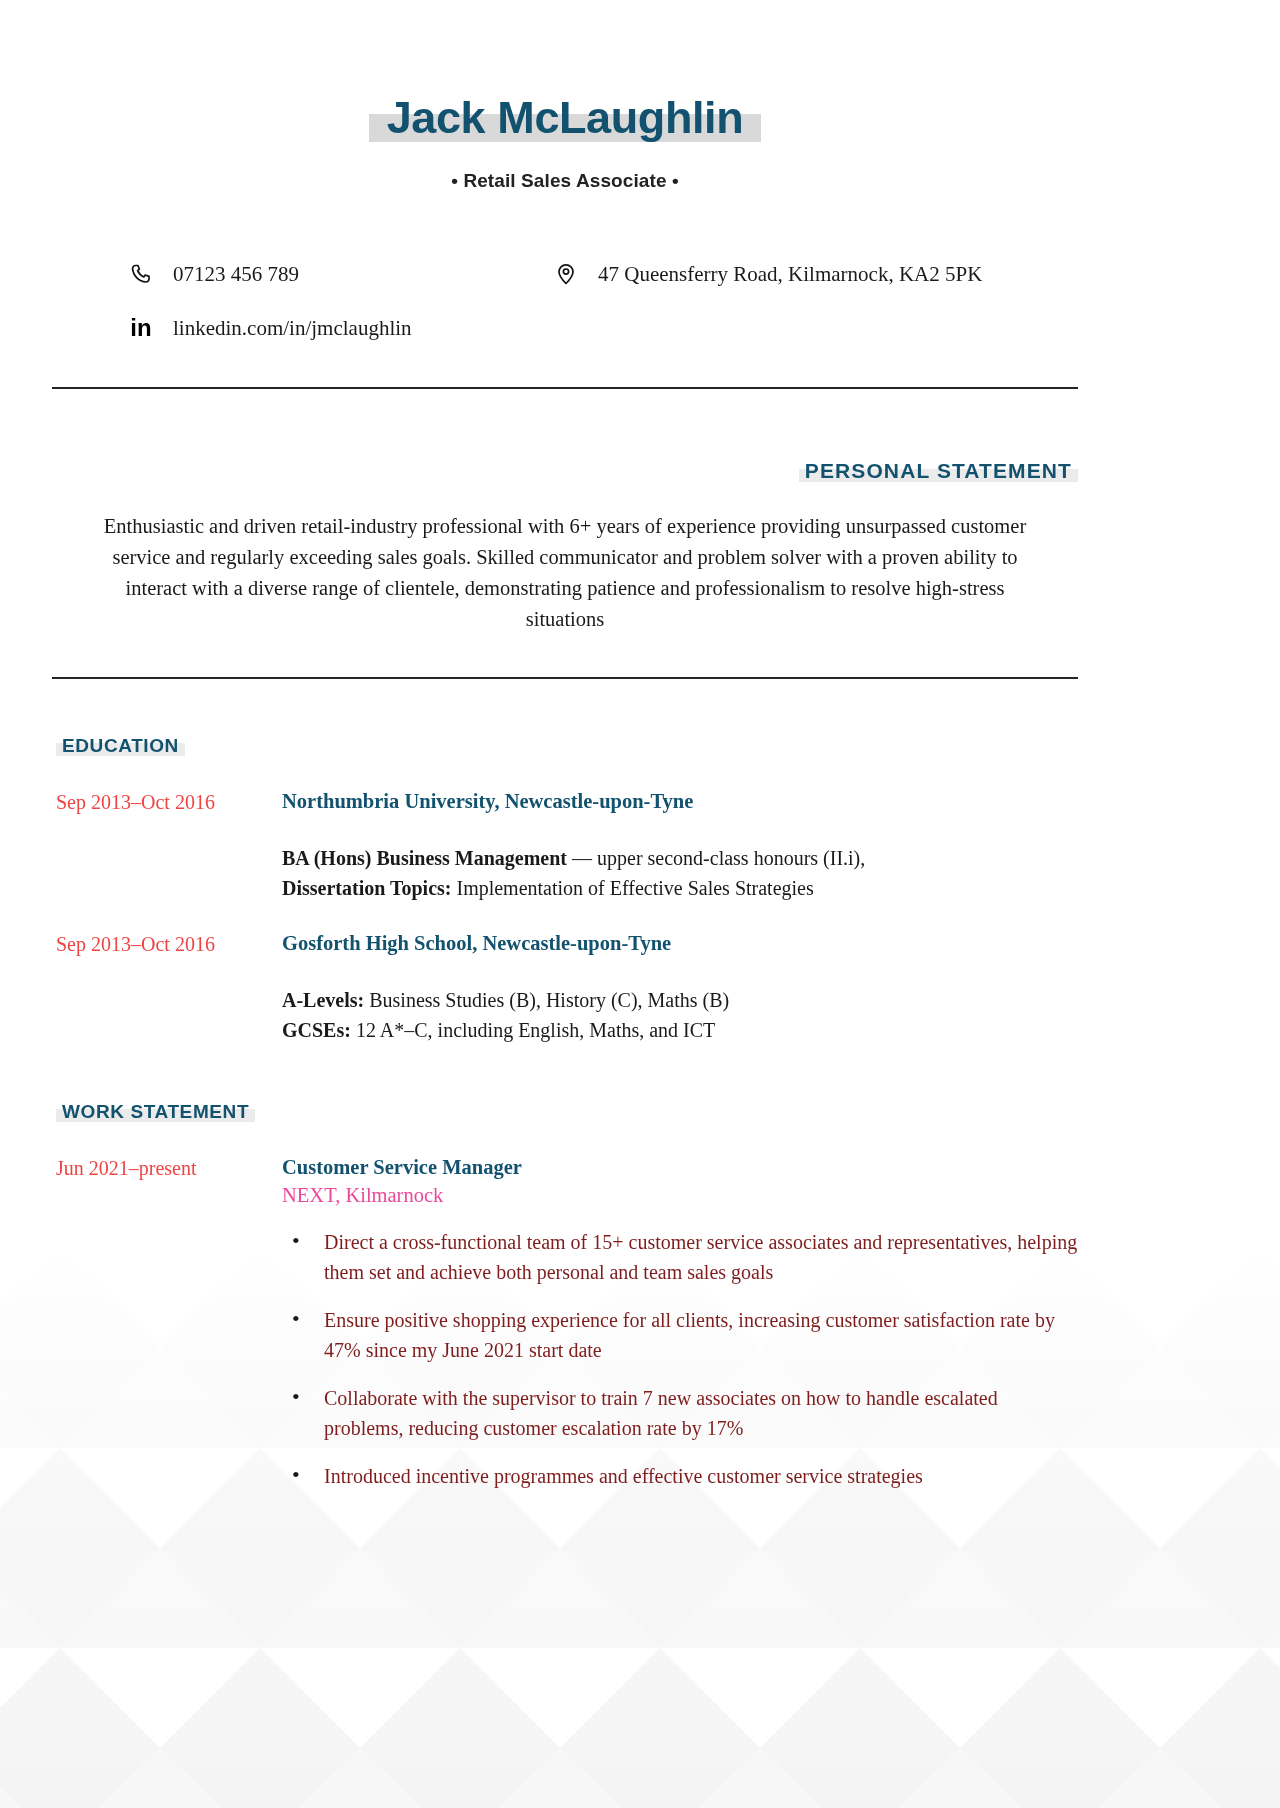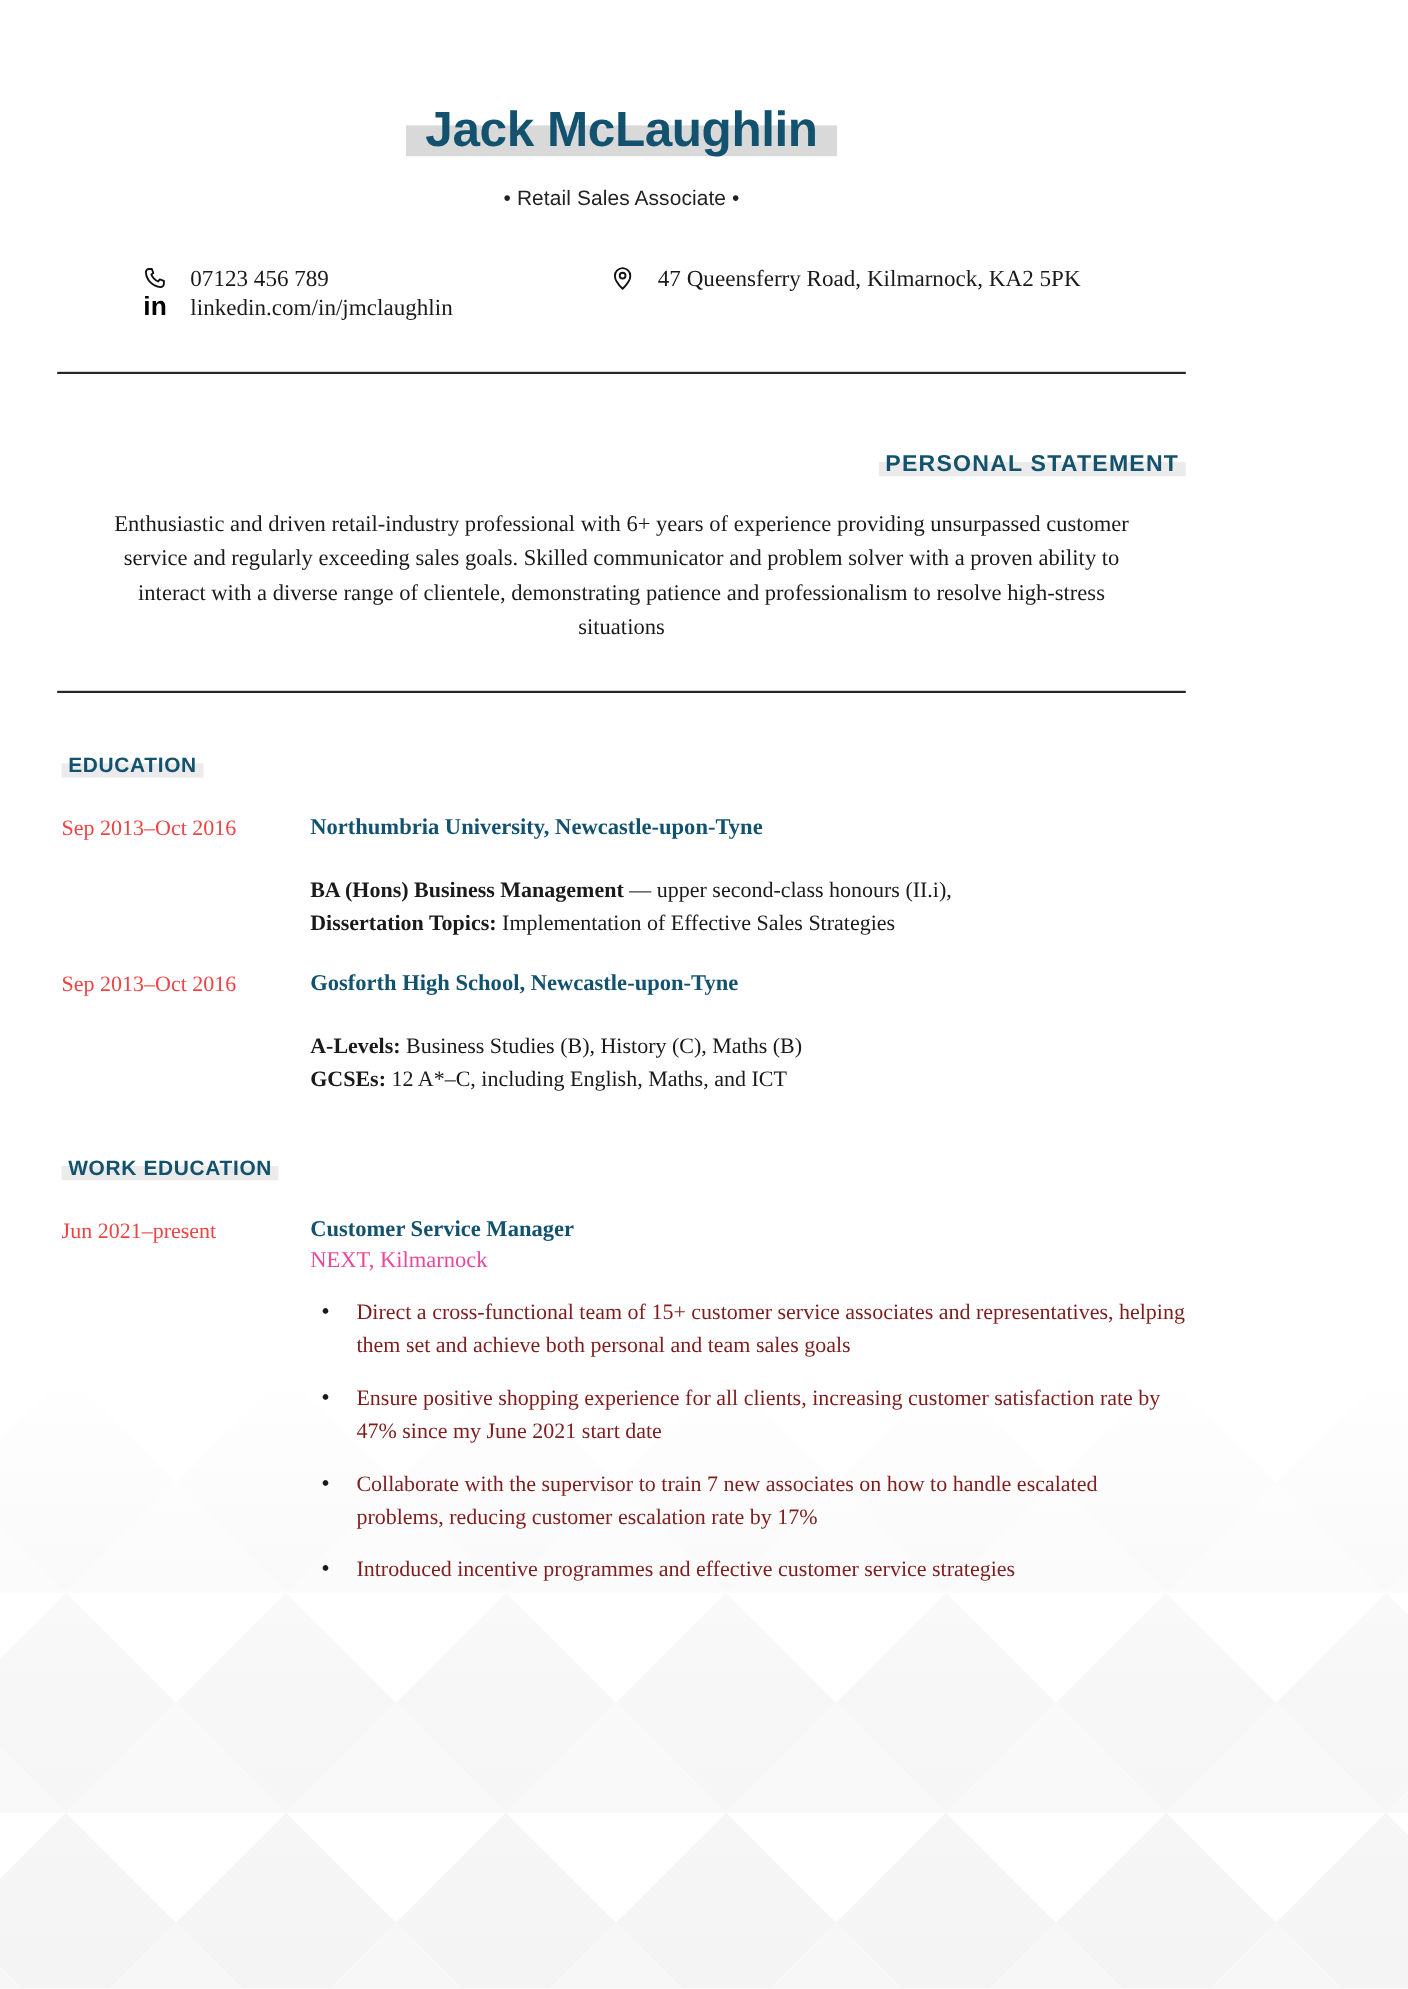--- a/index.html
+++ b/index.html
@@ -57,27 +57,29 @@
     z-index: -1;
   }
 
   .job-title {
     text-align: center;
     font-family: "Liberation Sans", sans-serif;
     font-size: 19px;
     color: #222222;
     margin-top: 26px;
     letter-spacing: 0.1px;
+    font-weight: bold;
   }
 
   
   .contacts {
-    margin-top: 48px;
+    margin-top: 69px;
     display: grid;
     grid-template-columns: 425px auto;
+    row-gap: 28px;
     padding-left: 76px;
   }
   .contact {
     display: flex;
     align-items: center;
     font-size: 21px;
     color: #1a1a1a;
   }
   .contact .ic {
     width: 26px;
@@ -300,21 +302,21 @@
             <span class="lead">GCSEs:</span><span> 12 A*–C, including English, Maths, and ICT</span>
           </div>
         </div>
       </div>
     </div>
   </div>
 
   <div class="section">
     <h2 class="sec-head section-title">
       <span class="hl"></span>
-      <span>WORK EDUCATION</span>
+      <span>WORK STATEMENT</span>
     </h2>
 
     <div class="entry">
       <div class="entry-date">Jun 2021–present</div>
       <div>
         <div class="entry-org">Customer Service Manager</div>
         <div class="entry-sub">NEXT, Kilmarnock</div>
         <ul class="bullets">
           <li>Direct a cross-functional team of 15+ customer service associates and representatives, helping them set and achieve both personal and team sales goals</li>
           <li>Ensure positive shopping experience for all clients, increasing customer satisfaction rate by 47% since my June 2021 start date</li>

